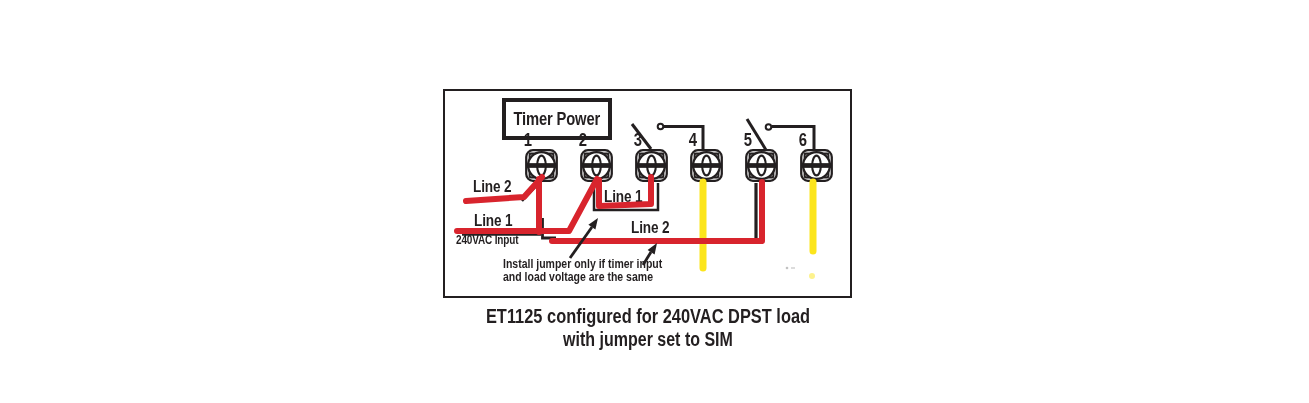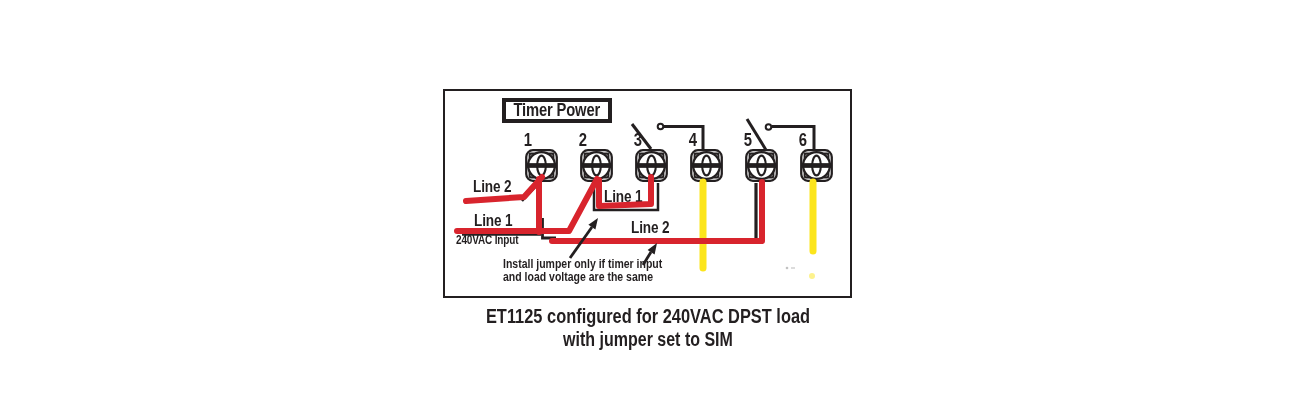--- a/index.html
+++ b/index.html
@@ -12,21 +12,21 @@
   .page{
     position:relative;width:1309px;height:403px;background:var(--background);
     font-family:"Liberation Sans","DejaVu Sans",sans-serif;color:var(--ink);
     overflow:hidden;
   }
   .frame{
     position:absolute;left:443px;top:89px;width:409px;height:209px;
     border:2px solid var(--ink);box-sizing:border-box;background:var(--background);
   }
   .tp-box{
-    position:absolute;left:502px;top:98px;width:110px;height:25px;
+    position:absolute;left:502px;top:98px;width:110px;height:42px;
     border:4px solid var(--ink);box-sizing:border-box;
     display:flex;align-items:center;justify-content:center;background:var(--background);
   }
   .tp-box span{
     font-weight:700;font-size:18px;white-space:nowrap;
     transform:scaleX(.82);transform-origin:50% 50%;letter-spacing:-.2px;
   }
   .lbl{
     position:absolute;font-weight:700;white-space:nowrap;color:var(--ink);
     transform:scaleX(.8);transform-origin:0 0;letter-spacing:-.2px;line-height:1.05;

